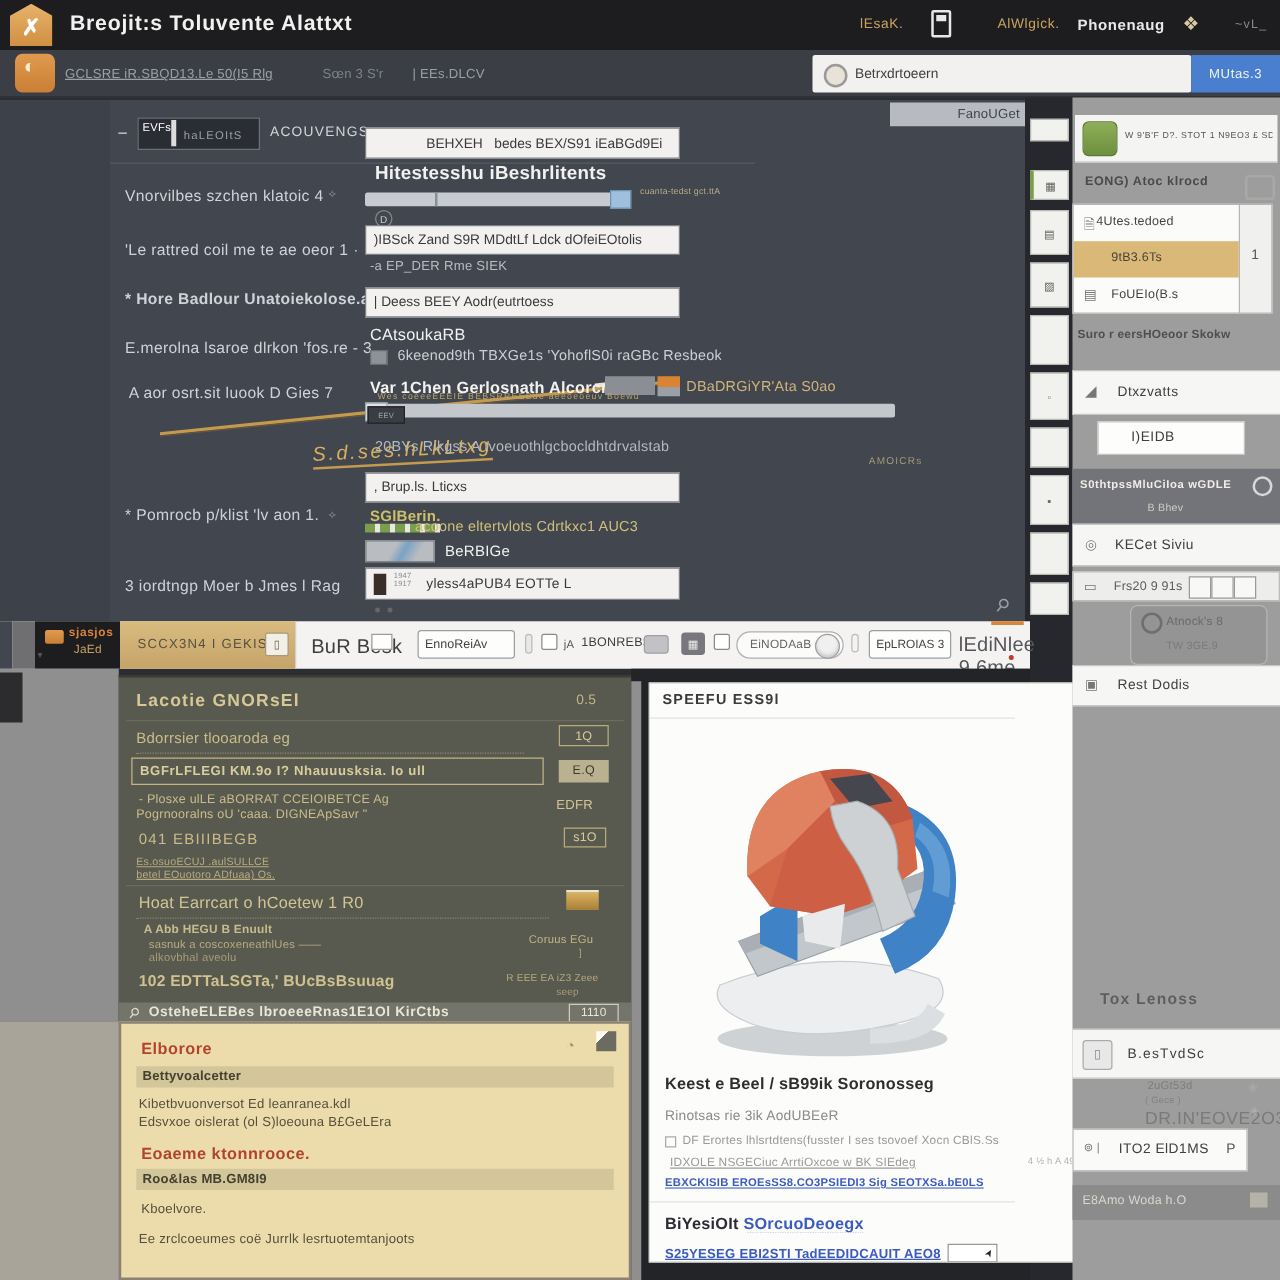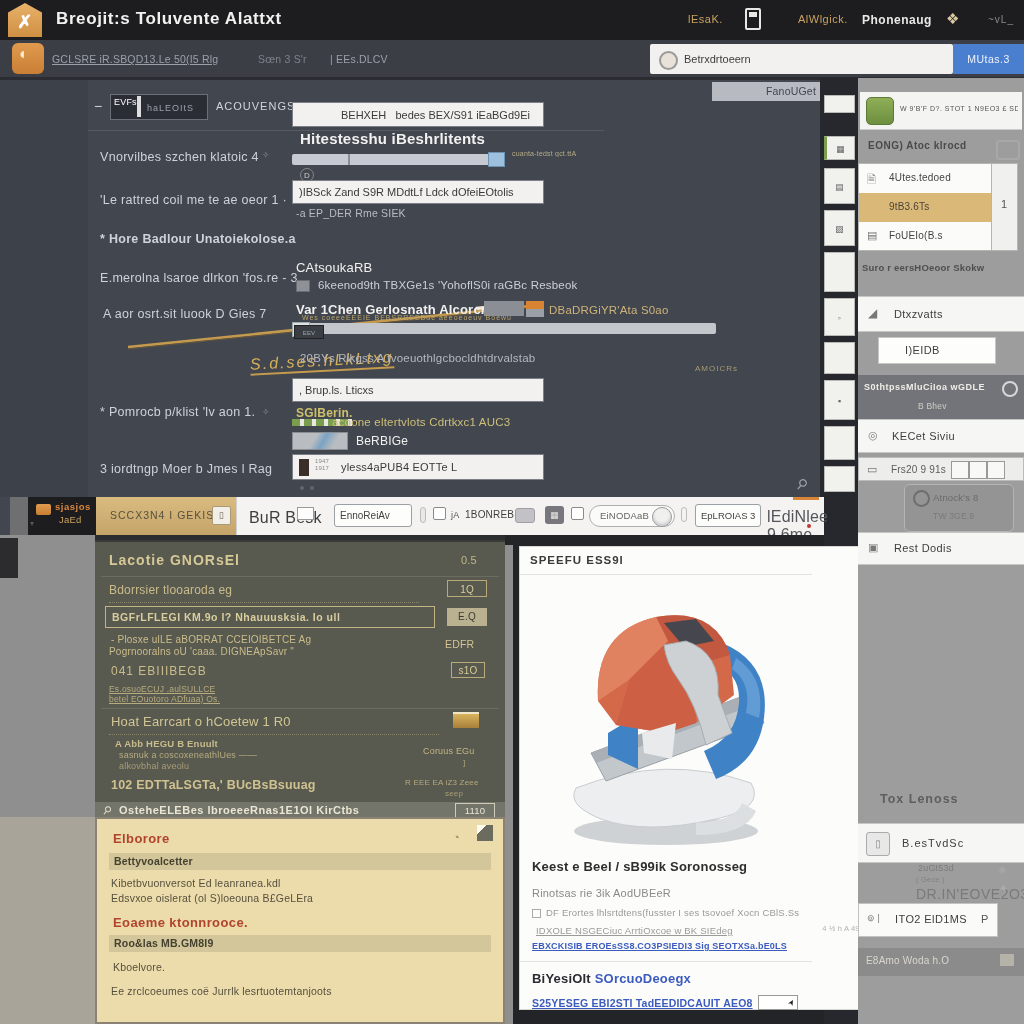--- a/index.html
+++ b/index.html
@@ -152,20 +152,21 @@
     <input class="a field" style="left: 292px; top: 22px; width: 252px; height: 25px; padding-left: 48px;" value="BEHXEH   bedes BEX/S91 iEaBGd9Ei">
     <div class="a flabel nowrap" style="left:300px;top:50px;font-size:15px;font-weight:bold;">Hitestesshu iBeshrlitents</div>
     <div class="a slider" style="left:292px;top:74px;width:212px;height:11px;">
       <span style="position:absolute;left:56px;top:0;width:2px;height:11px;background:#8a8e95;"></span>
       <span class="a knob1" style="left:196px;top:-2px;width:17px;height:15px;"></span>
     </div>
     <div class="a nowrap" style="left:512px;top:70px;font-size:7px;color:#b5ac88;">cuanta-tedst gct.ttA</div>
     <div class="a" style="left:300px;top:88px;width:14px;height:14px;border:1px solid #888;border-radius:50%;color:#ccc;font-size:8px;text-align:center;line-height:14px;">D</div>
     <input class="a field" style="left: 292px; top: 100px; width: 252px; height: 24px;" value=")IBSck Zand S9R MDdtLf Ldck dOfeiEOtolis">
     <div class="a nowrap" style="left:296px;top:127px;font-size:10.5px;color:#b9bcc2;">-a EP_DER Rme SIEK</div>
+    <input class="a field" style="left: 292px; top: 150px; width: 252px; height: 24px;" value="| Deess BEEY Aodr(eutrtoess">
     <div class="a flabel nowrap" style="left:296px;top:180px;font-size:13px;">CAtsoukaRB</div>
     <div class="a checkb" style="left:296px;top:200px;width:14px;height:12px;"></div>
     <div class="a nowrap" style="left:318px;top:199px;font-size:11.5px;color:#cccfd5;">6keenod9th TBXGe1s 'YohoflS0i raGBc Resbeok</div>
     <div class="a flabel nowrap" style="left:296px;top:222px;font-size:13px;font-weight:bold;">Var 1Chen Gerlosnath Alcorcrs d</div>
     <div class="a graybox" style="left:484px;top:221px;width:40px;height:15px;"></div>
     <div class="a orangebox" style="left:526px;top:221px;width:18px;height:16px;"></div>
     <div class="a nowrap" style="left:549px;top:224px;font-size:11.5px;color:#cfb37a;">DBaDRGiYR'Ata S0ao</div>
     <div class="a nowrap" style="left:302px;top:234px;width:400px;font-size:7px;color:#b9a36b;letter-spacing:1px;">Wes coeeeEEEIE BEBSRREEBde aeeoeoeuv Boewu</div>
     <div class="a slider" style="left:292px;top:243px;width:424px;height:11px;background:#c3c7cc;">
       <span style="position:absolute;left:0;top:-1px;width:16px;height:13px;background:#dfe3e6;border:1px solid #9aa;"></span>
@@ -346,21 +347,21 @@
   <div class="a rpanel">
     <div class="a" style="left:2px;top:14px;width:162px;height:38px;background:#f4f4f2;border-bottom:1px solid #ccc;">
       <span style="position:absolute;left:6px;top:5px;width:26px;height:26px;border-radius:5px;background:linear-gradient(180deg,#8fae57,#6d8f3f);border:1px solid #5d7a34;"></span>
       <span class="nowrap" style="position:absolute;left:40px;top:13px;width:118px;font-size:7px;color:#555;letter-spacing:.5px;">W 9'B'F D?. STOT 1 N9EO3 £ SD</span>
     </div>
     <div class="a" style="left:10px;top:62px;font-size:10px;font-weight:bold;color:#4a4a4a;letter-spacing:.5px;">EONG)  Atoc klrocd</div>
 
     <div class="a" style="left:0;top:85px;width:134px;height:88px;background:#fbfbfa;border:1px solid #b5b5b2;">
       <div style="position:relative;height:29px;">
         <span class="ricon" style="position:absolute;left:8px;top:7px;">🗎</span>
-        <span class="nowrap" style="position:absolute;left:30px;top:8px;font-size:10px;color:#444;">4Utes.tedoed</span>
+        <span class="nowrap" style="position:absolute;left:18px;top:8px;font-size:10px;color:#444;">4Utes.tedoed</span>
       </div>
       <div style="position:relative;height:29px;background:#d9b878;">
         <span class="nowrap" style="position:absolute;left:30px;top:8px;font-size:10px;color:#4a4436;">9tB3.6Ts</span>
       </div>
       <div style="position:relative;height:29px;">
         <span class="ricon" style="position:absolute;left:8px;top:7px;">▤</span>
         <span class="nowrap" style="position:absolute;left:30px;top:8px;font-size:10px;color:#444;">FoUEIo(B.s</span>
       </div>
     </div>
     <div class="a" style="left:134px;top:85px;width:26px;height:88px;background:#f0f0ee;border:1px solid #b5b5b2;border-left:0;">

